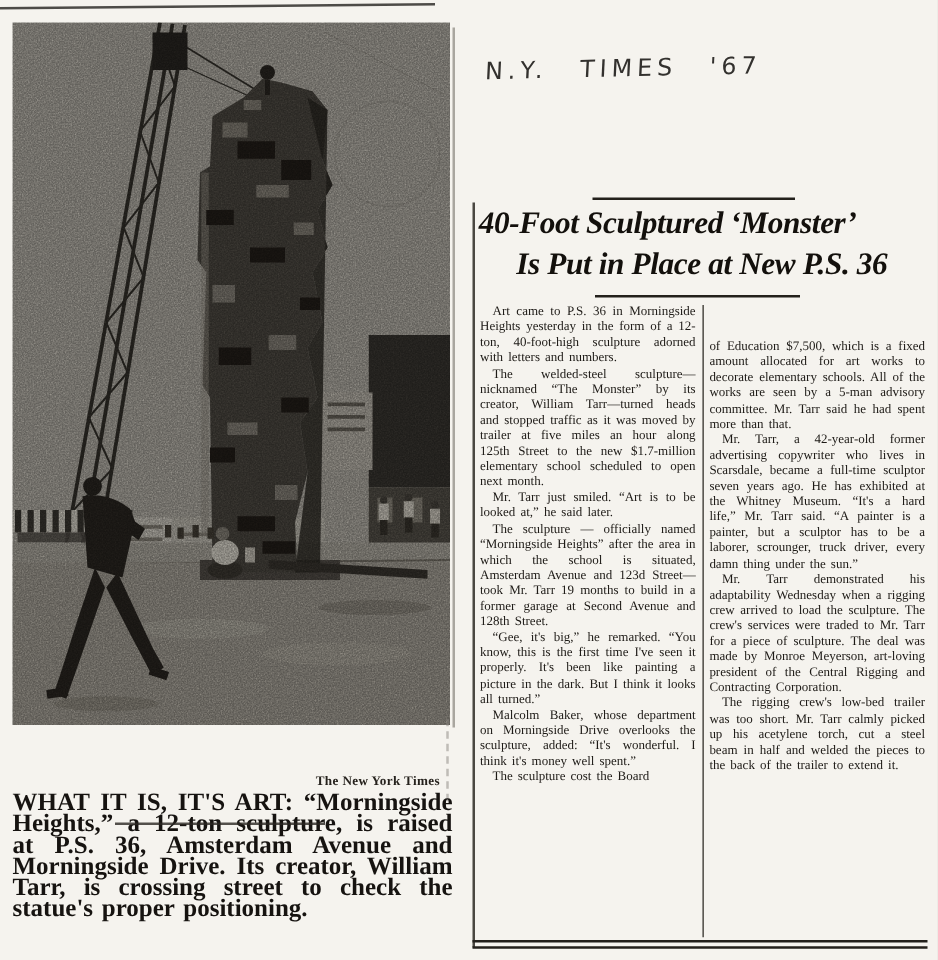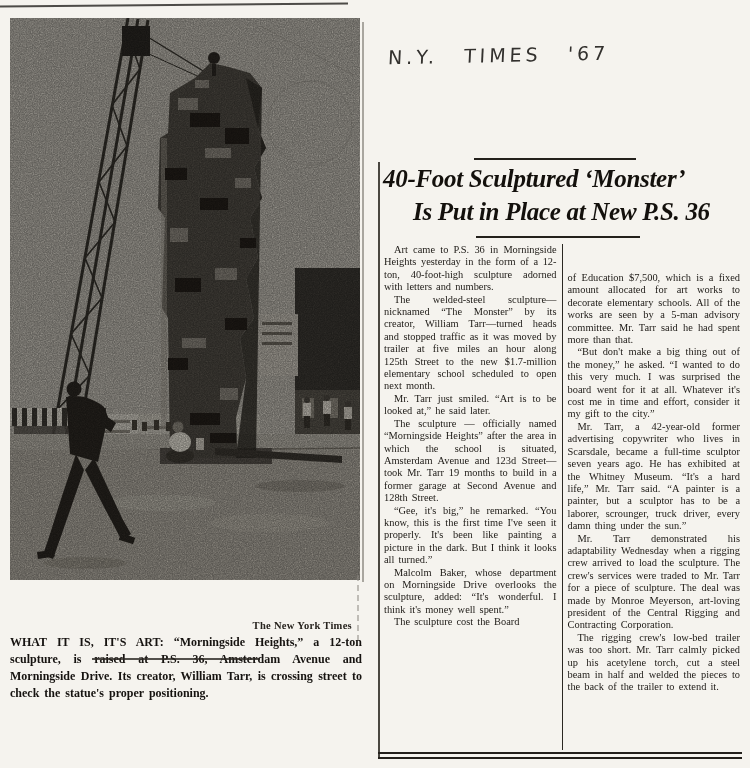--- a/index.html
+++ b/index.html
@@ -10,21 +10,21 @@
         transform:rotate(-0.5deg);opacity:.85;}
   
   .photo{position:absolute;left:10px;top:18px;width:350px;height:562px;margin:0;}
   .photo svg{display:block;}
   .photo-edge{position:absolute;left:362px;top:22px;width:2px;height:560px;background:#6a665f;opacity:.55;}
   .caption-dash{position:absolute;left:357px;top:575px;height:66px;border-left:2px dashed #8a8680;opacity:.5;}
   
   .caption-block{position:absolute;left:10px;top:584px;width:352px;}
   .credit{font-family:"Liberation Serif",serif;font-weight:700;font-size:10.5px;text-align:right;
           padding-right:10px;color:#26221d;letter-spacing:.3px;margin-top:36px;}
-  .caption{margin:3px 0 0 0;font-weight:700;font-size:12px;line-height:17px;text-align:justify;
+  .caption{margin:3px 0 0 0;font-weight:700;font-size:20px;line-height:17px;text-align:justify;
            color:#161310;word-spacing:2px;}
   .caption-rule{position:absolute;left:82px;top:74px;width:168px;border-top:2px solid #2a2722;opacity:.8;}
   
   .handwriting{position:absolute;left:388px;top:44px;font-family:"DejaVu Sans",sans-serif;
                font-size:19px;letter-spacing:4px;word-spacing:16px;color:#33312e;
                transform:rotate(-1.2deg) skewX(-4deg);}
   
   .article{position:absolute;left:378px;top:152px;width:388px;height:616px;}
   .rule-left{position:absolute;left:0;top:10px;width:2px;height:596px;background:#2b2822;opacity:.85;}
   .rule-right{position:absolute;right:0;top:0;width:2px;height:604px;background:#2b2822;opacity:.85;}
@@ -209,21 +209,20 @@
         <p>Art came to P.S. 36 in Morningside Heights yesterday in the form of a 12-ton, 40-foot-high sculpture adorned with letters and numbers.</p>
         <p>The welded-steel sculpture—nicknamed “The Monster” by its creator, William Tarr—turned heads and stopped traffic as it was moved by trailer at five miles an hour along 125th Street to the new $1.7-million elementary school scheduled to open next month.</p>
         <p>Mr. Tarr just smiled. “Art is to be looked at,” he said later.</p>
         <p>The sculpture — officially named “Morningside Heights” after the area in which the school is situated, Amsterdam Avenue and 123d Street—took Mr. Tarr 19 months to build in a former garage at Second Avenue and 128th Street.</p>
         <p>“Gee, it's big,” he remarked. “You know, this is the first time I've seen it properly. It's been like painting a picture in the dark. But I think it looks all turned.”</p>
         <p>Malcolm Baker, whose department on Morningside Drive overlooks the sculpture, added: “It's wonderful. I think it's money well spent.”</p>
         <p>The sculpture cost the Board</p>
       </div>
       <div class="col col2">
         <p class="cont">of Education $7,500, which is a fixed amount allocated for art works to decorate elementary schools. All of the works are seen by a 5-man advisory committee. Mr. Tarr said he had spent more than that.</p>
-        <p>“But don't make a big thing out of the money,” he asked. “I wanted to do this very much. I was surprised the board went for it at all. Whatever it's cost me in time and effort, consider it my gift to the city.”</p>
         <p>Mr. Tarr, a 42-year-old former advertising copywriter who lives in Scarsdale, became a full-time sculptor seven years ago. He has exhibited at the Whitney Museum. “It's a hard life,” Mr. Tarr said. “A painter is a painter, but a sculptor has to be a laborer, scrounger, truck driver, every damn thing under the sun.”</p>
         <p>Mr. Tarr demonstrated his adaptability Wednesday when a rigging crew arrived to load the sculpture. The crew's services were traded to Mr. Tarr for a piece of sculpture. The deal was made by Monroe Meyerson, art-loving president of the Central Rigging and Contracting Corporation.</p>
         <p>The rigging crew's low-bed trailer was too short. Mr. Tarr calmly picked up his acetylene torch, cut a steel beam in half and welded the pieces to the back of the trailer to extend it.</p>
       </div>
     </div>
 
     <div class="double-rule"></div>
   </div>
 
 </div>

